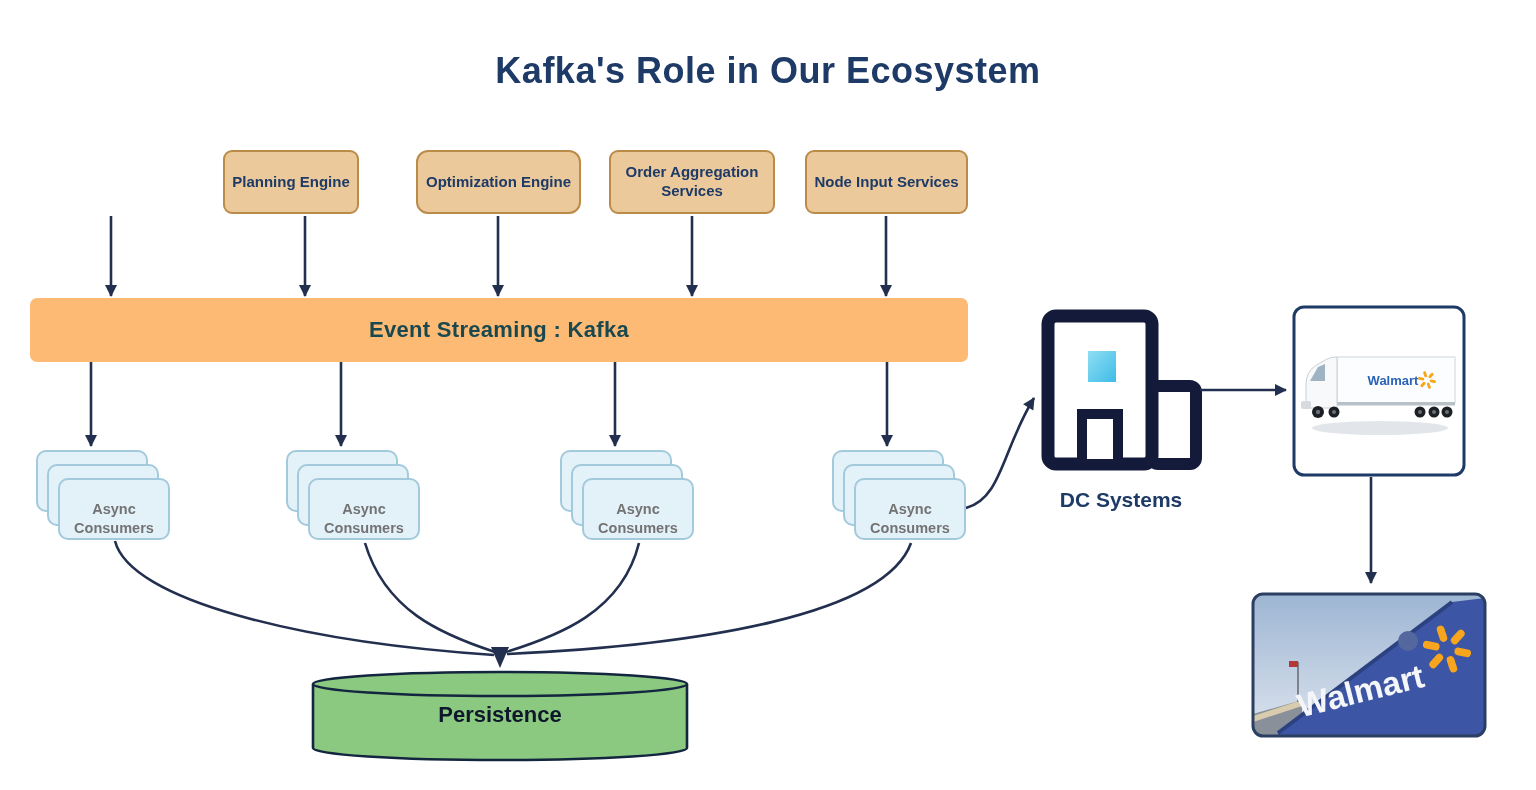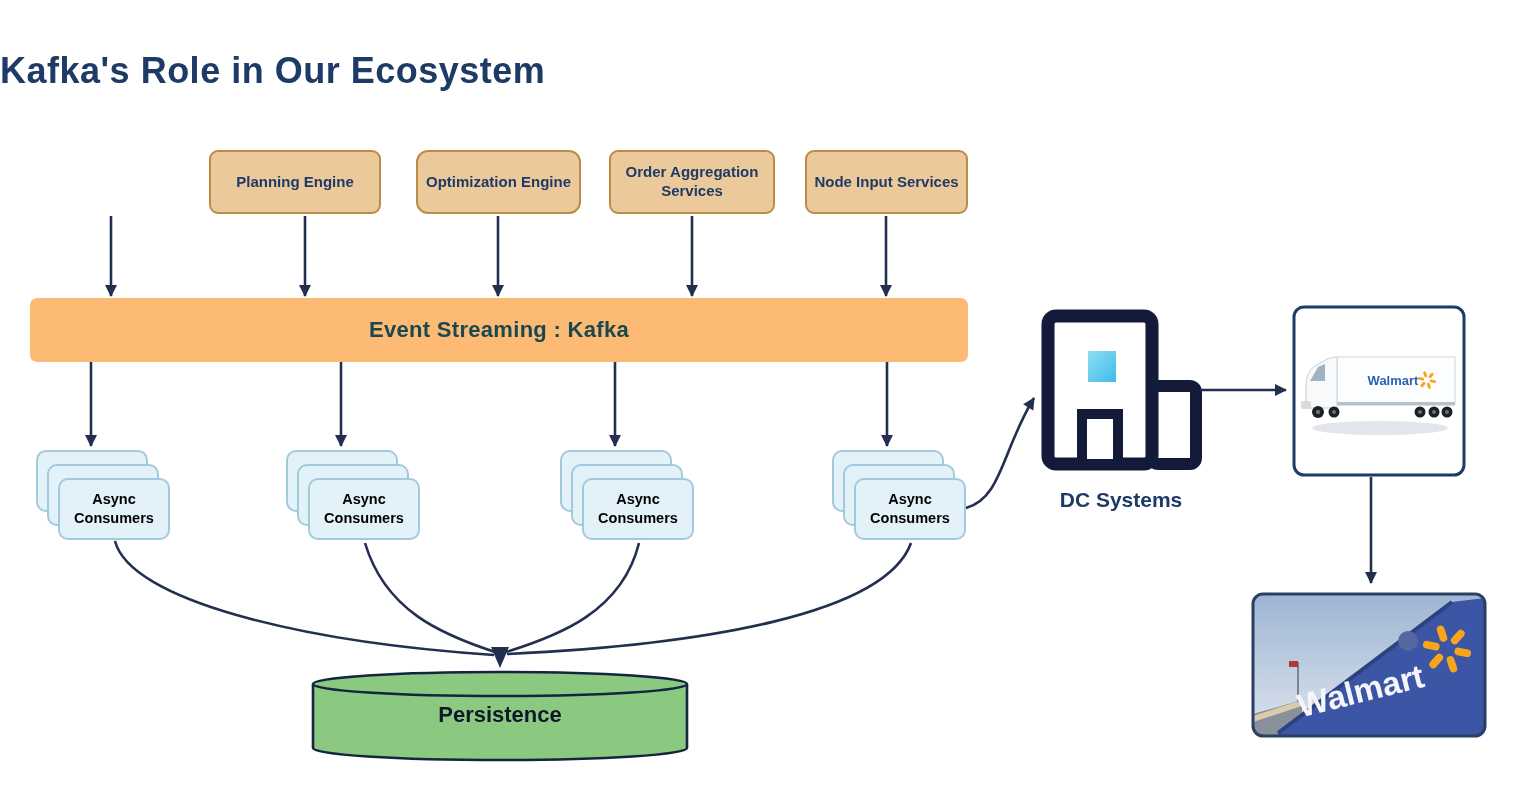--- a/index.html
+++ b/index.html
@@ -2,21 +2,21 @@
 <html><head>
 <meta charset="utf-8">
 <style>
   html,body{margin:0;padding:0;background:#ffffff;}
   .stage{
     position:relative;width:1536px;height:790px;background:#ffffff;overflow:hidden;
     font-family:"Liberation Sans", sans-serif;
   }
   .stage svg.layer{position:absolute;left:0;top:0;pointer-events:none;}
   .title{
-    position:absolute;left:0;right:0;top:50px;
+    position:absolute;left:0;right:0;top:50px;text-align:center;
     font-size:36px;font-weight:bold;color:#1e3a66;letter-spacing:0.5px;
   }
   .producer{
     position:absolute;top:150px;height:64px;box-sizing:border-box;
     background:#ecc99b;border:2.5px solid #bb8b49;border-radius:9px;
     display:flex;align-items:center;justify-content:center;text-align:center;
     font-size:15px;font-weight:bold;color:#1e3a66;line-height:1.25;padding:0 6px;
   }
   .kafka-bar{
     position:absolute;left:30px;top:298px;width:938px;height:64px;
@@ -25,22 +25,22 @@
     font-size:22px;font-weight:bold;color:#19484f;letter-spacing:0.3px;
   }
   .stack{position:absolute;top:450px;width:150px;height:95px;}
   .card{
     position:absolute;width:112px;height:62px;box-sizing:border-box;
     background:#e3f1f9;border:2px solid #a3c9dc;border-radius:10px;
   }
   .card.b1{left:0;top:0;}
   .card.b2{left:11px;top:14px;}
   .card.front{
-    left:22px;top:28px;display:flex;align-items:center;justify-content:center;
-    text-align:center;font-size:14.5px;font-weight:bold;color:#000000;line-height:1.3;
+    left:22px;top:28px;display:flex;align-items:flex-end;justify-content:center;
+    text-align:center;font-size:14.5px;font-weight:bold;color:#737373;line-height:1.3;
   }
   .persistence-label{
     position:absolute;left:400px;top:702px;width:200px;text-align:center;
     font-size:22px;font-weight:bold;color:#0f172a;
   }
   .dc-label{
     position:absolute;left:1036px;top:488px;width:170px;text-align:center;
     font-size:21px;font-weight:bold;color:#1e3a66;
   }
 </style>
@@ -154,21 +154,21 @@
         <circle cx="1408" cy="641" r="10" fill="#54689f"></circle>
         <text x="1362" y="702" text-anchor="middle" font-family="Liberation Sans, sans-serif" font-size="33" font-weight="bold" fill="#f4f6fa" transform="rotate(-14 1362 696)">Walmart</text>
         <use href="#spark" transform="translate(1447,649) scale(2.4) rotate(12)" fill="#f6a51d"></use>
       </g>
       <rect x="1253" y="594" width="232" height="142" rx="10" fill="none" stroke="#2b3f63" stroke-width="3"></rect>
     </g>
   </svg>
 
   <div class="title">Kafka's Role in Our Ecosystem</div>
 
-  <div class="producer" style="left:209px;width:172px;">
+  <div class="producer" style="left:223px;width:136px;">
       <span>Planning Engine</span>
     </div>
   <div class="producer" style="left:416px;width:165px;border-radius:12px;">
       <span>Optimization Engine</span>
     </div>
   <div class="producer" style="left:609px;width:166px;">
       <span>Order Aggregation Services</span>
     </div>
   <div class="producer" style="left:805px;width:163px;">
       <span>Node Input Services</span>

